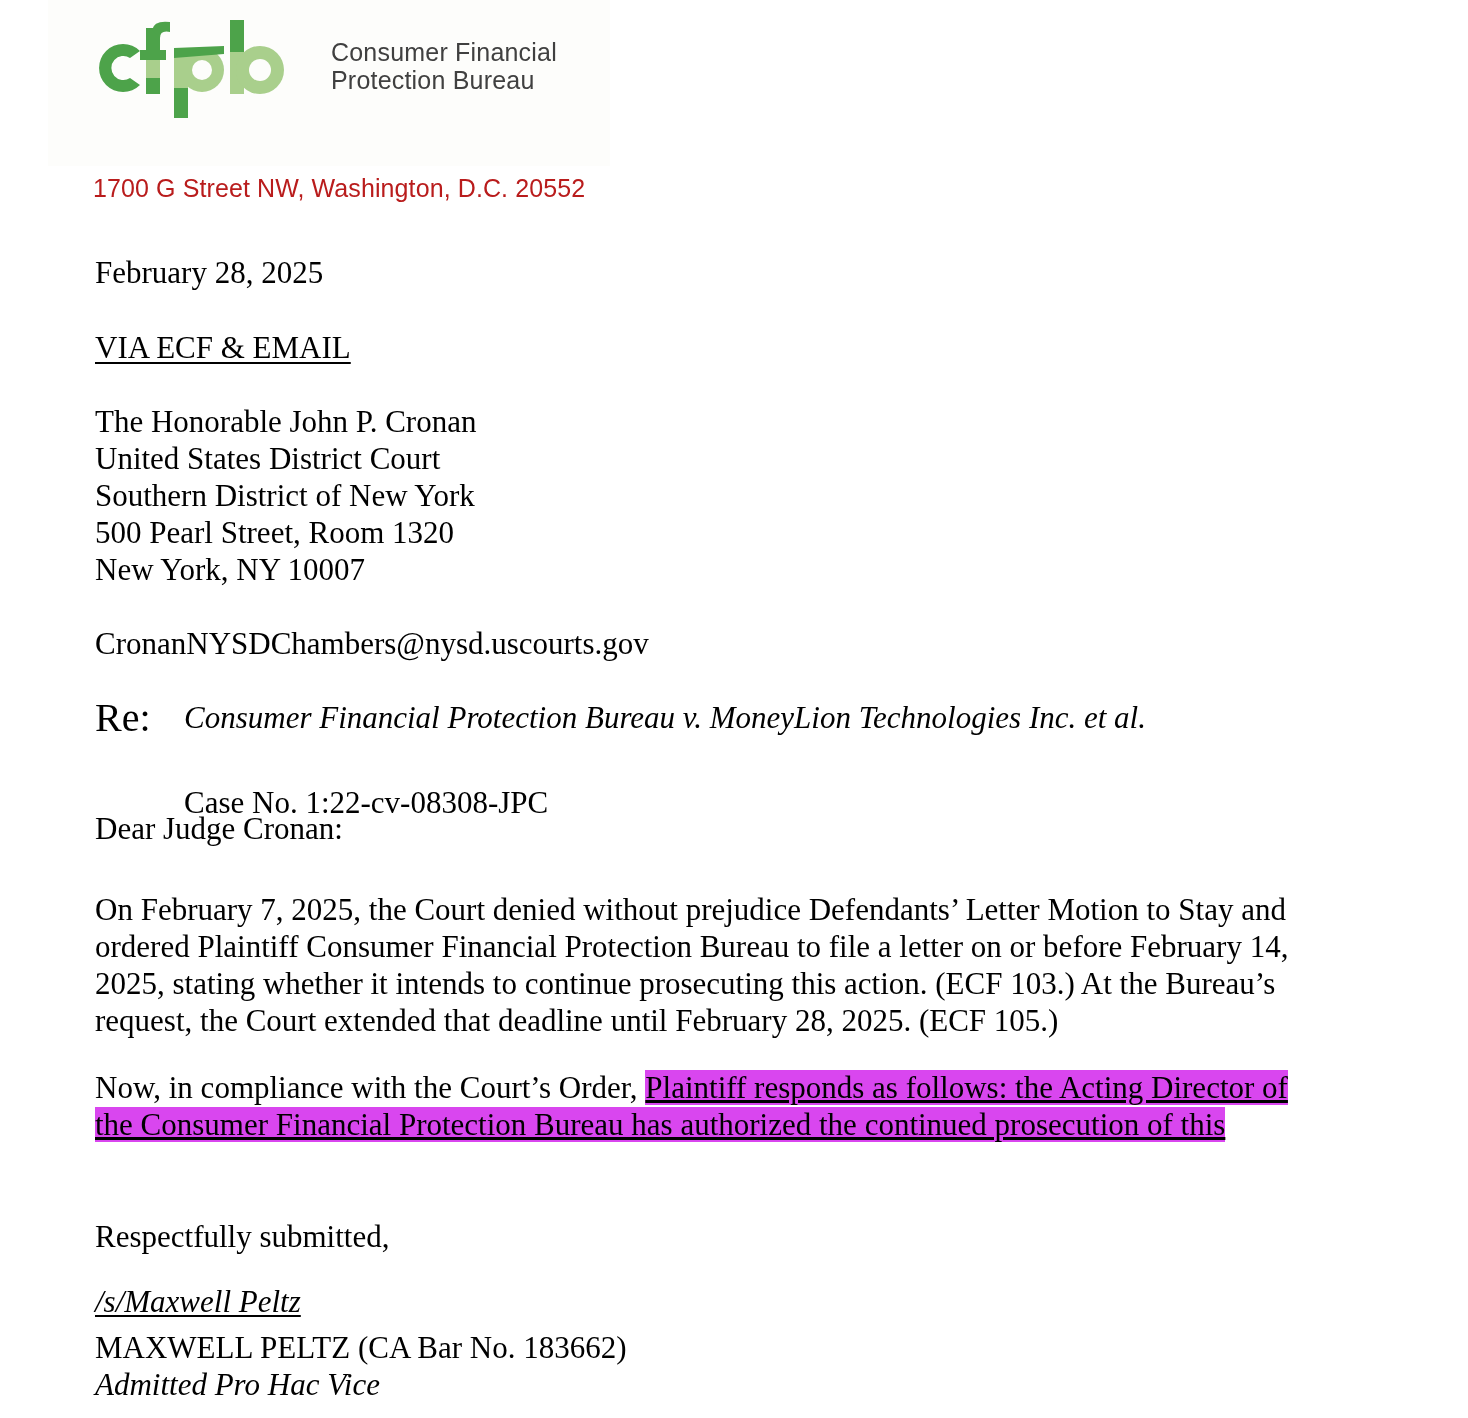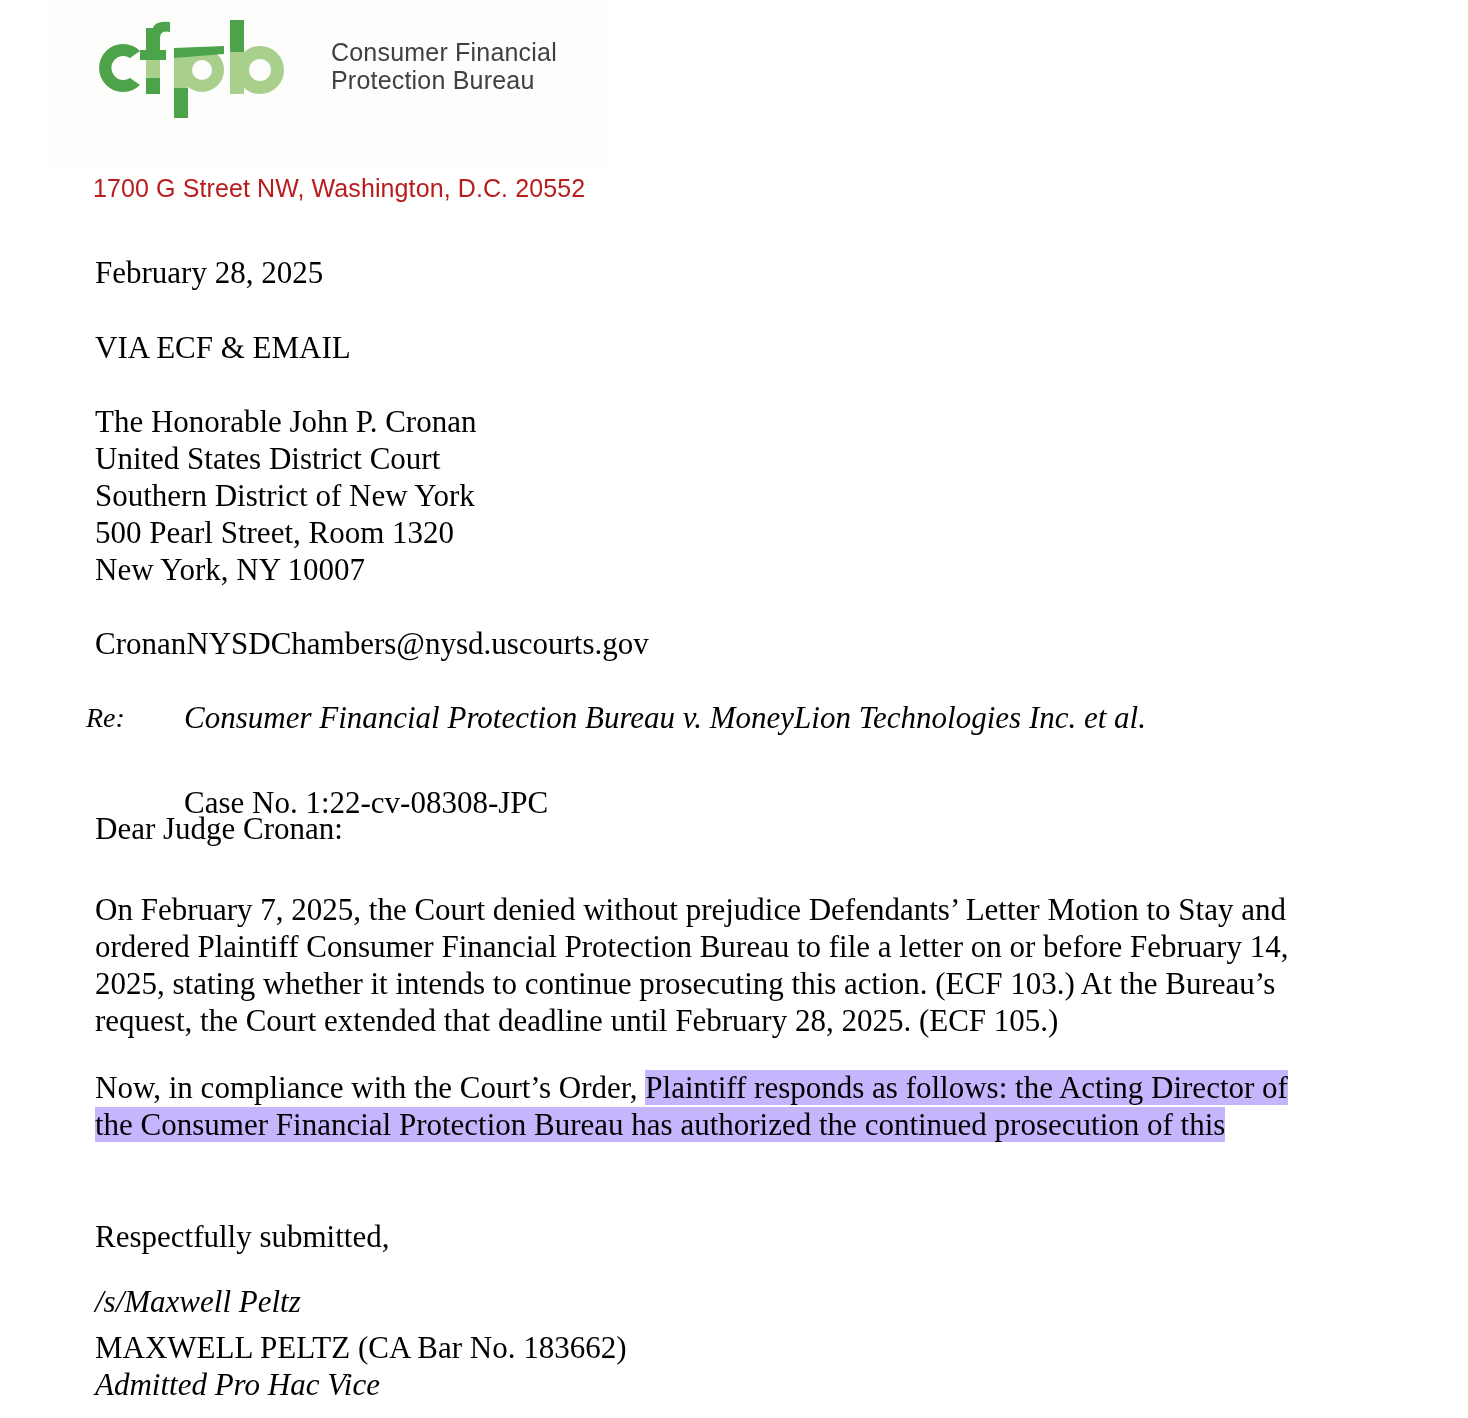--- a/index.html
+++ b/index.html
@@ -51,45 +51,44 @@
       white-space: nowrap;
       letter-spacing: 0.1px;
     }
     .line {
       position: absolute;
       left: 95px;
       font-size: 31px;
       line-height: 37px;
       white-space: nowrap;
     }
-    .underline { text-underline-offset: 4px; text-decoration-thickness: 2px; }
+    .underline { text-decoration: underline; text-underline-offset: 4px; text-decoration-thickness: 2px; }
     .italic { font-style: italic; }
     .re-label {
       position: absolute;
-      left: 86px;
-      font-size: 28px;
+      left: 95px;
+      font-size: 40px;
       line-height: 37px;
-      font-style: italic;
     }
     .re-body {
       position: absolute;
       left: 184px;
       font-size: 31px;
       line-height: 37px;
       white-space: nowrap;
     }
     .paragraph {
       position: absolute;
       left: 95px;
       width: 1270px;
       font-size: 31px;
       line-height: 37px;
     }
     .paragraph .pl { white-space: nowrap; display: block; }
-    .hl { background: #c4b5fd; }
+    .hl { background: #d946ef; text-decoration: underline; }
   </style>
 </head>
 <body>
 
 <div class="logo-box"></div>
 
 <svg class="logo-mark" viewBox="0 0 200 100" xmlns="http://www.w3.org/2000/svg">
 
   <path d="M46 33 A24 24 0 1 0 46 67 L36 60 A12 12 0 1 1 36 40 Z" fill="#4da34a"></path>
 

